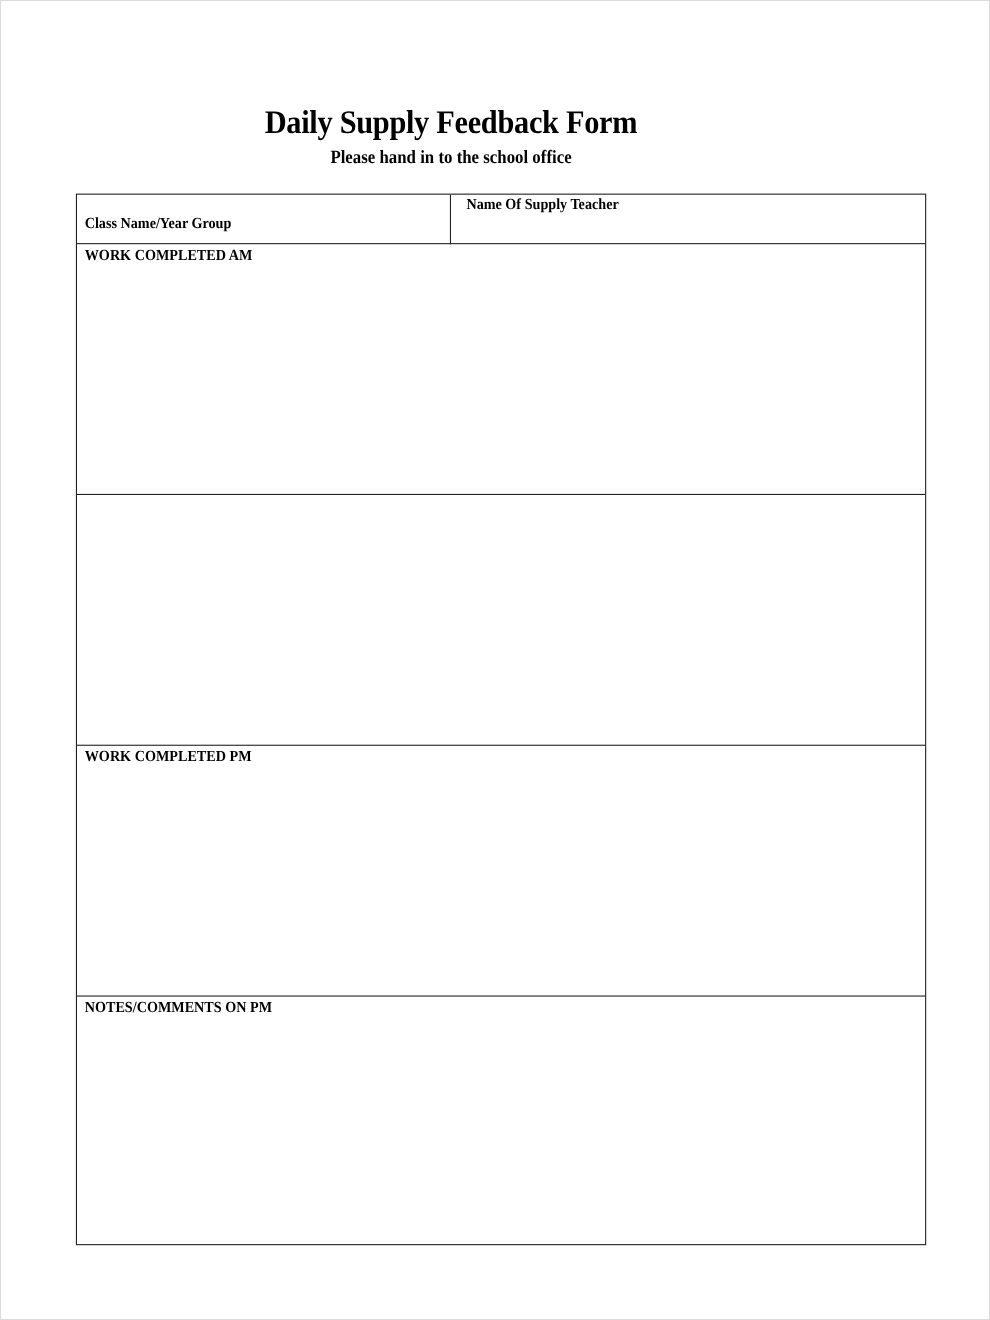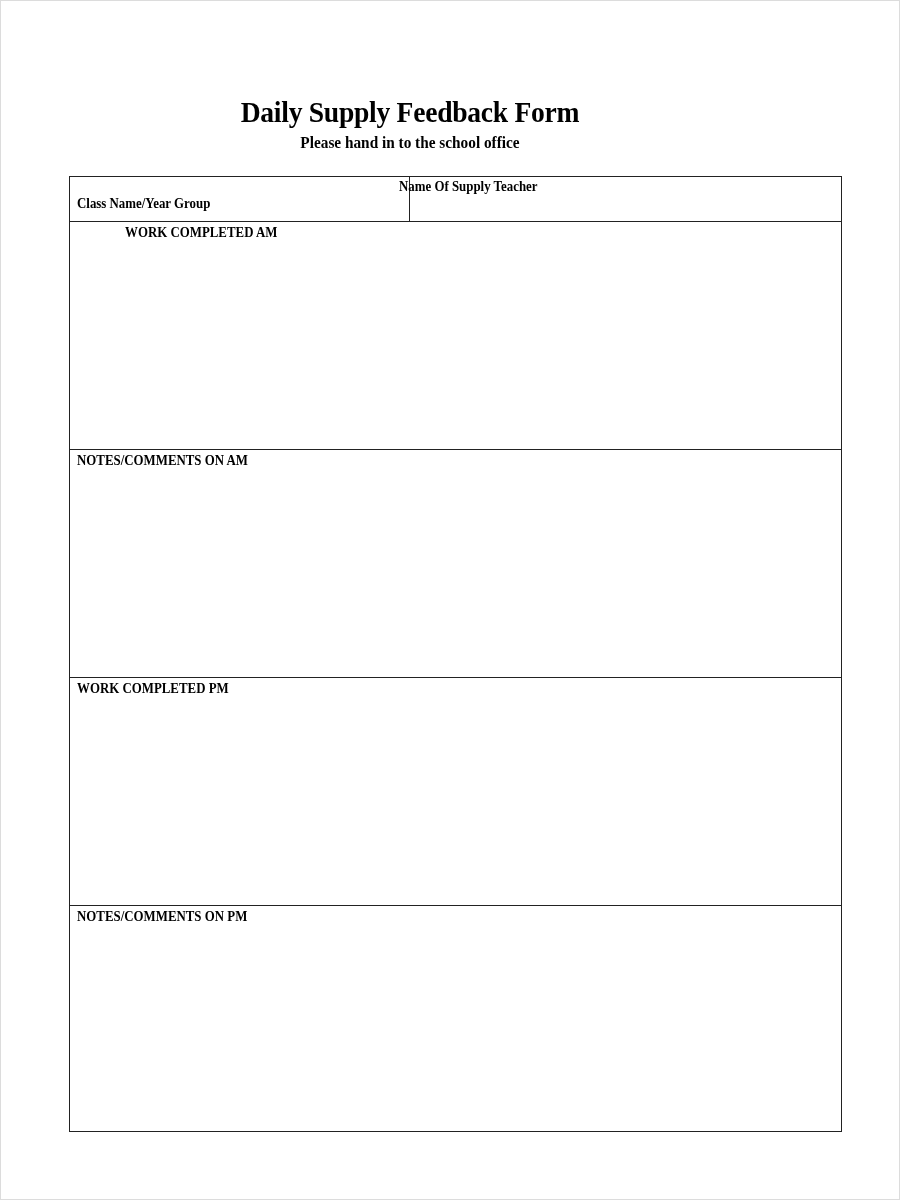--- a/index.html
+++ b/index.html
@@ -39,33 +39,30 @@
 <div class="page">
   <div class="title">Daily Supply Feedback Form</div>
   <div class="subtitle">Please hand in to the school office</div>
 
   <div class="form">
 
     <div class="cell" style="left:0; top:0; width:340px; height:45px;margin-top:17px;">
       <span class="label">Class Name/Year Group</span>
     </div>
     <div class="vline" style="left:339px; height:45px;"></div>
-    <div class="cell" style="left:322px; top:0; width:430px; height:45px;">
+    <div class="cell" style="left:347px; top:0; width:430px; height:45px;">
       <span class="label">Name Of Supply Teacher</span>
     </div>
     <div class="hline" style="top:44px;"></div>
 
-    <div class="cell" style="left:0; top:46px; width:100%; height:227px;margin-left:48px;">
+    <div class="cell" style="left:0; top:46px; width:100%; height:227px;">
       <span class="label">WORK COMPLETED AM</span>
     </div>
     <div class="hline" style="top:272px;"></div>
 
-    <div class="cell" style="left:0; top:274px; width:100%; height:227px;">
-      <span class="label">NOTES/COMMENTS ON AM</span>
-    </div>
     <div class="hline" style="top:500px;"></div>
 
     <div class="cell" style="left:0; top:502px; width:100%; height:227px;text-align:right;">
       <span class="label">WORK COMPLETED PM</span>
     </div>
     <div class="hline" style="top:728px;"></div>
 
     <div class="cell" style="left:0; top:730px; width:100%; height:224px;">
       <span class="label">NOTES/COMMENTS ON PM</span>
     </div>

